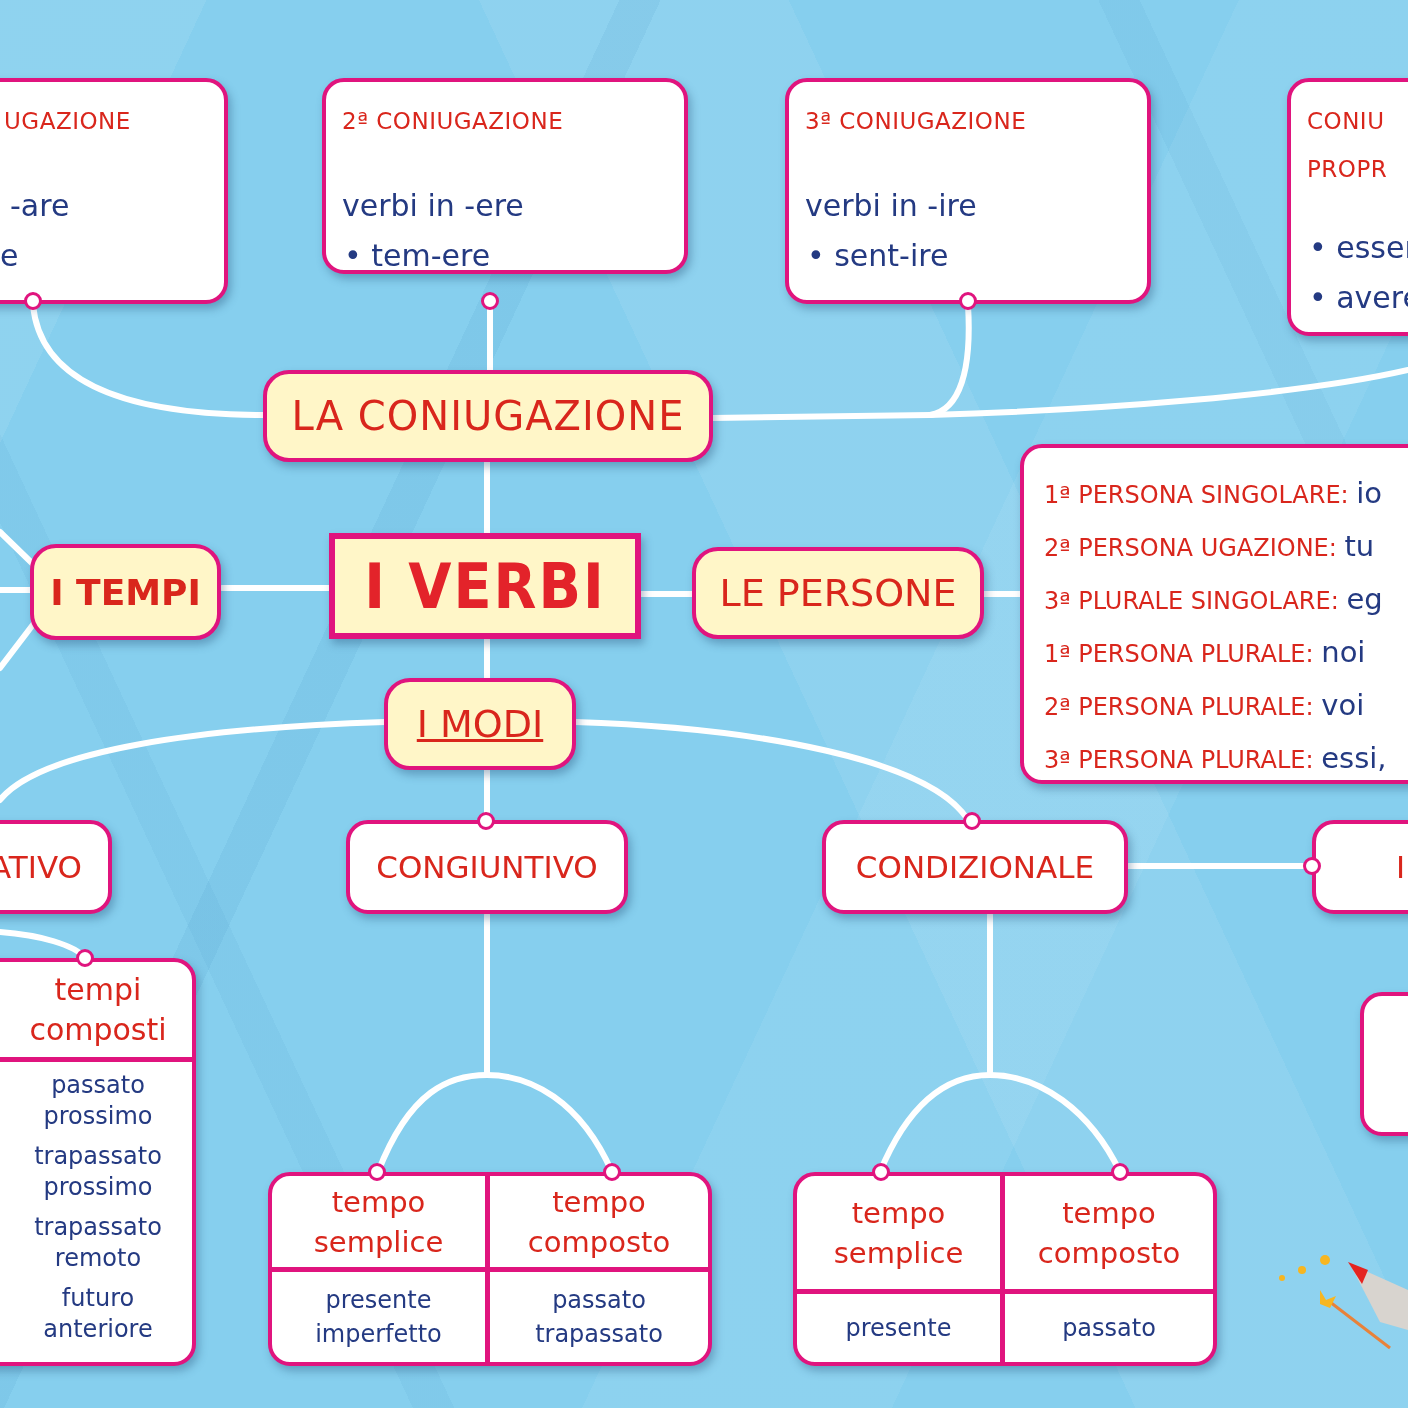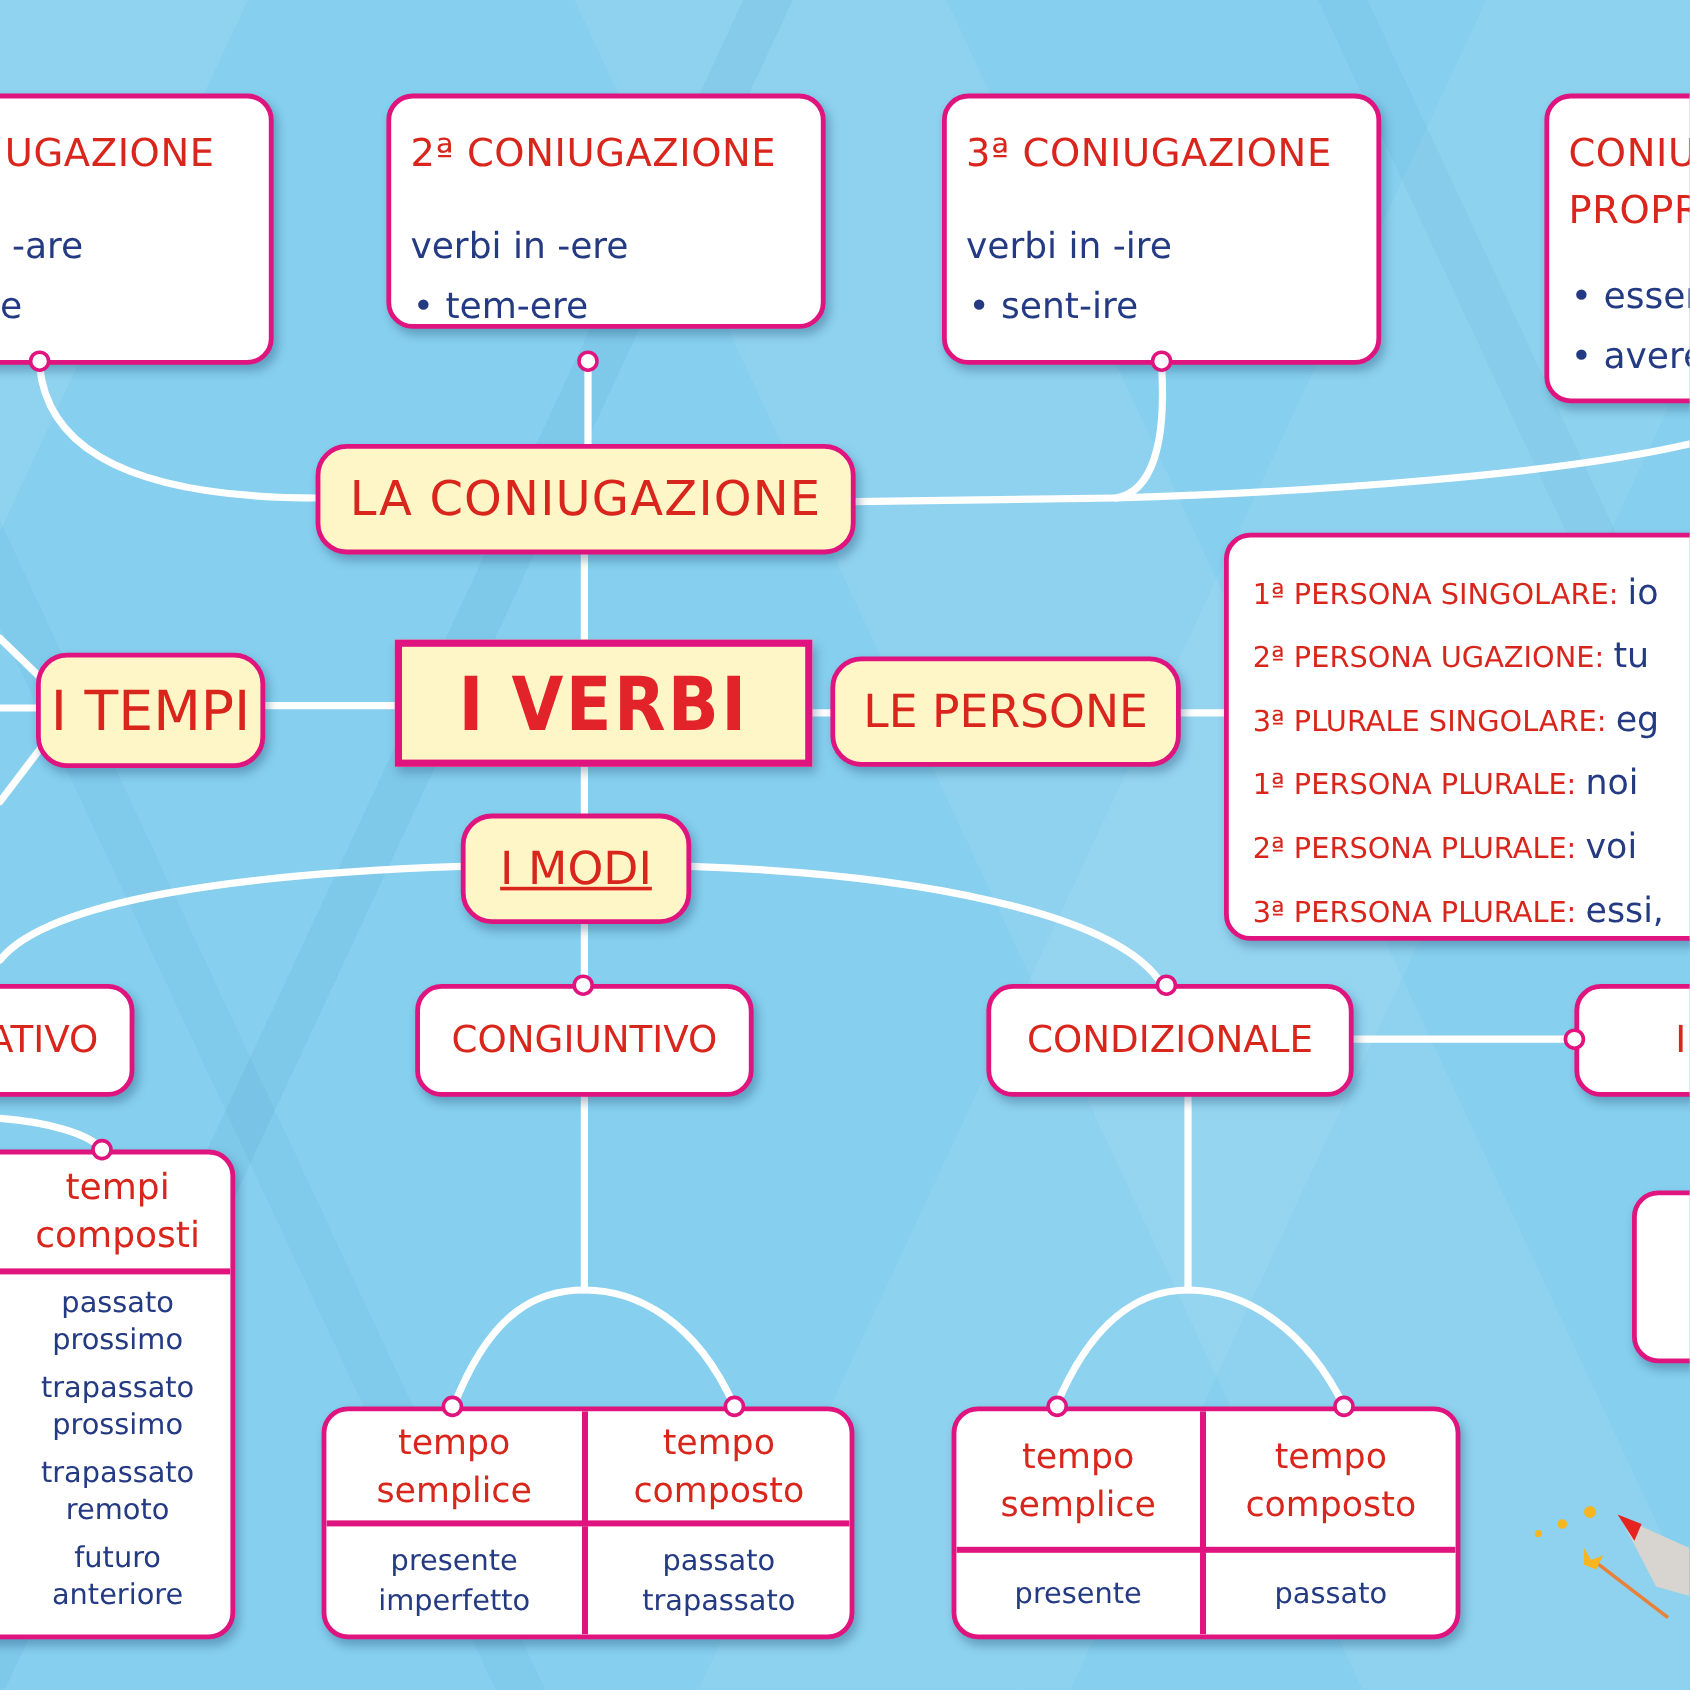--- a/index.html
+++ b/index.html
@@ -17,21 +17,21 @@
     border:4px solid #e0147e; border-radius:22px; background:#ffffff;
     box-shadow: 3px 5px 8px rgba(30,70,110,0.35);
   }
   .pill { background:#fff6c8; border-radius:26px; display:flex; align-items:center; justify-content:center; }
   .red { color:#d9261c; }
   .blue { color:#243a82; }
   .dot {
     position:absolute; width:18px; height:18px; border-radius:50%;
     background:#fff; border:3px solid #e0147e; box-sizing:border-box; z-index:3;
   }
-  .conj-title { position:absolute; font-size:32px; letter-spacing:0.5px; white-space:nowrap; }
+  .conj-title { position:absolute; font-size:23px; letter-spacing:0.5px; white-space:nowrap; }
   .conj-line { position:absolute; font-size:30px; white-space:nowrap; }
   .persone-row { font-size:24px; line-height:51px; white-space:nowrap; }
   .persone-row .lbl { color:#d9261c; font-weight:normal; }
   .persone-row .val { color:#243a82; font-size:29px; }
   .mode { display:flex; align-items:center; justify-content:center; font-size:31px; color:#d9261c; }
   .grid2 { position:absolute; display:grid; grid-template-columns:1fr 1fr; }
   .cell { display:flex; flex-direction:column; align-items:center; justify-content:center; text-align:center; }
   .cell.head { color:#d9261c; font-size:29px; line-height:40px; }
   .cell.body { color:#243a82; font-size:24px; line-height:34px; }
 </style>
@@ -97,26 +97,26 @@
   <span class="conj-title red" style="left:16px;top:26px;">CONIU</span>
   <span class="conj-title red" style="left:16px;top:74px;">PROPR</span>
   <span class="conj-line blue" style="left:18px;top:148px;">• esser</span>
   <span class="conj-line blue" style="left:18px;top:198px;">• avere</span>
 </div>
 
 <div class="box pill" style="left:263px;top:370px;width:450px;height:92px;">
   <span class="red" style="font-size:40px;letter-spacing:1px;">LA CONIUGAZIONE</span>
 </div>
 
-<div class="box" style="left:329px;top:533px;width:348px;height:106px;border-radius:0;background:#fff6c8;border-width:6px;display:flex;align-items:center;justify-content:center;">
+<div class="box" style="left:329px;top:533px;width:312px;height:106px;border-radius:0;background:#fff6c8;border-width:6px;display:flex;align-items:center;justify-content:center;">
   <span style="color:#e3232a;font-size:62px;font-weight:bold;letter-spacing:2px;font-family:'DejaVu Sans Condensed','DejaVu Sans',sans-serif;">I VERBI</span>
 </div>
 
 <div class="box pill" style="left:30px;top:544px;width:191px;height:96px;">
-  <span class="red" style="font-size:46px;">I TEMPI</span>
+  <span class="red" style="font-size:36px;font-weight:bold;">I TEMPI</span>
 </div>
 
 <div class="box pill" style="left:692px;top:547px;width:292px;height:92px;">
   <span class="red" style="font-size:38px;">LE PERSONE</span>
 </div>
 
 <div class="box" style="left:1020px;top:444px;width:440px;height:340px;padding:20px 0 0 20px;">
   <div class="persone-row"><span class="lbl">1ª  PERSONA SINGOLARE:</span> <span class="val">io</span></div>
   <div class="persone-row"><span class="lbl">2ª  PERSONA UGAZIONE:</span> <span class="val">tu</span></div>
   <div class="persone-row"><span class="lbl">3ª  PLURALE SINGOLARE:</span> <span class="val">eg</span></div>

